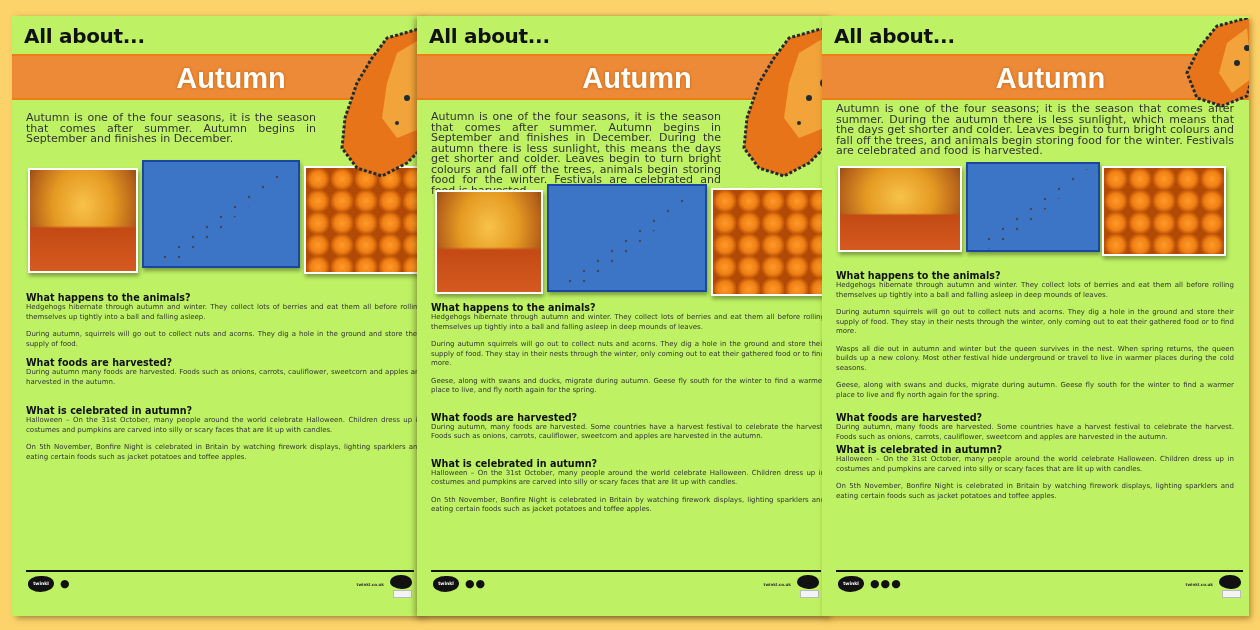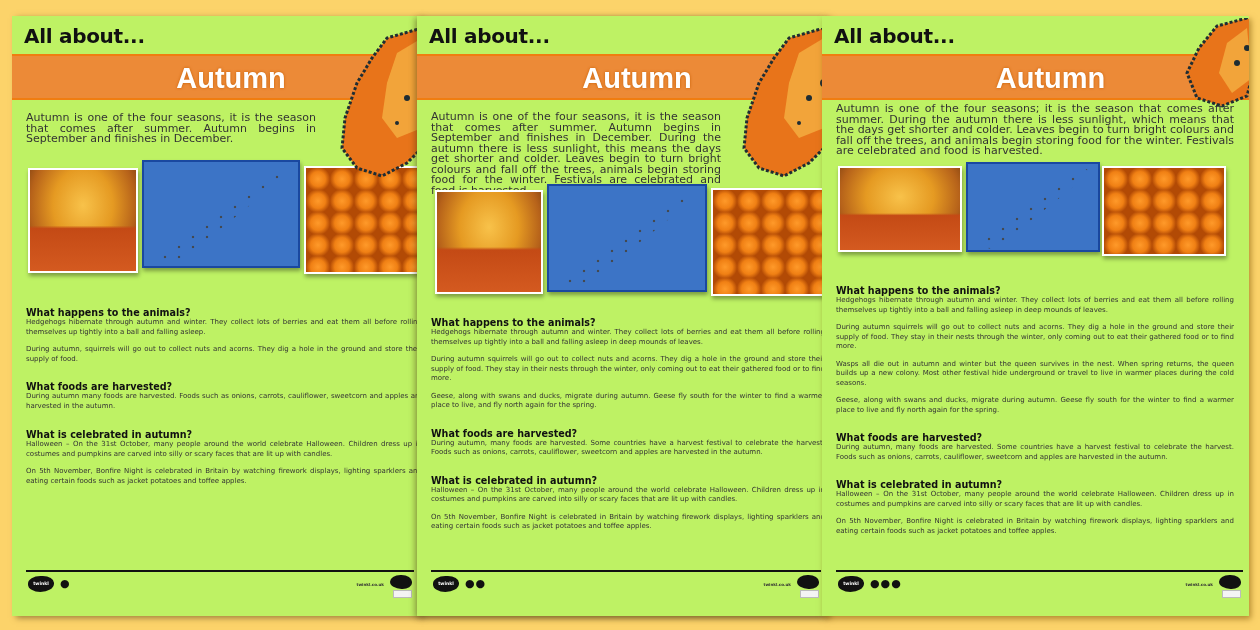--- a/index.html
+++ b/index.html
@@ -75,21 +75,21 @@
       background-image: radial-gradient(circle at 50% 50%, #ff9a2a 0%, #f08014 45%, #b24a05 75%);
       background-size: 24px 22px;
     }
     .body-text {
       position: absolute; left: 14px;
       font-size: 7px; line-height: 9.5px; color: #333;
       text-align: justify;
     }
     .body-text h3 {
       font-size: 9.6px; font-weight: bold; color: #111;
-      line-height: 11px; margin-top: 17px;
+      line-height: 11px; margin-top: 2px;
     }
     .body-text p { margin-bottom: 8px; }
     .footer {
       position: absolute; left: 14px; right: 6px; height: 26px;
       border-top: 2px solid #111;
     }
     .footer .logo {
       position: absolute; left: 2px; top: 4px;
       width: 26px; height: 16px; background: #111;
       border-radius: 50% 45% 55% 50%;

